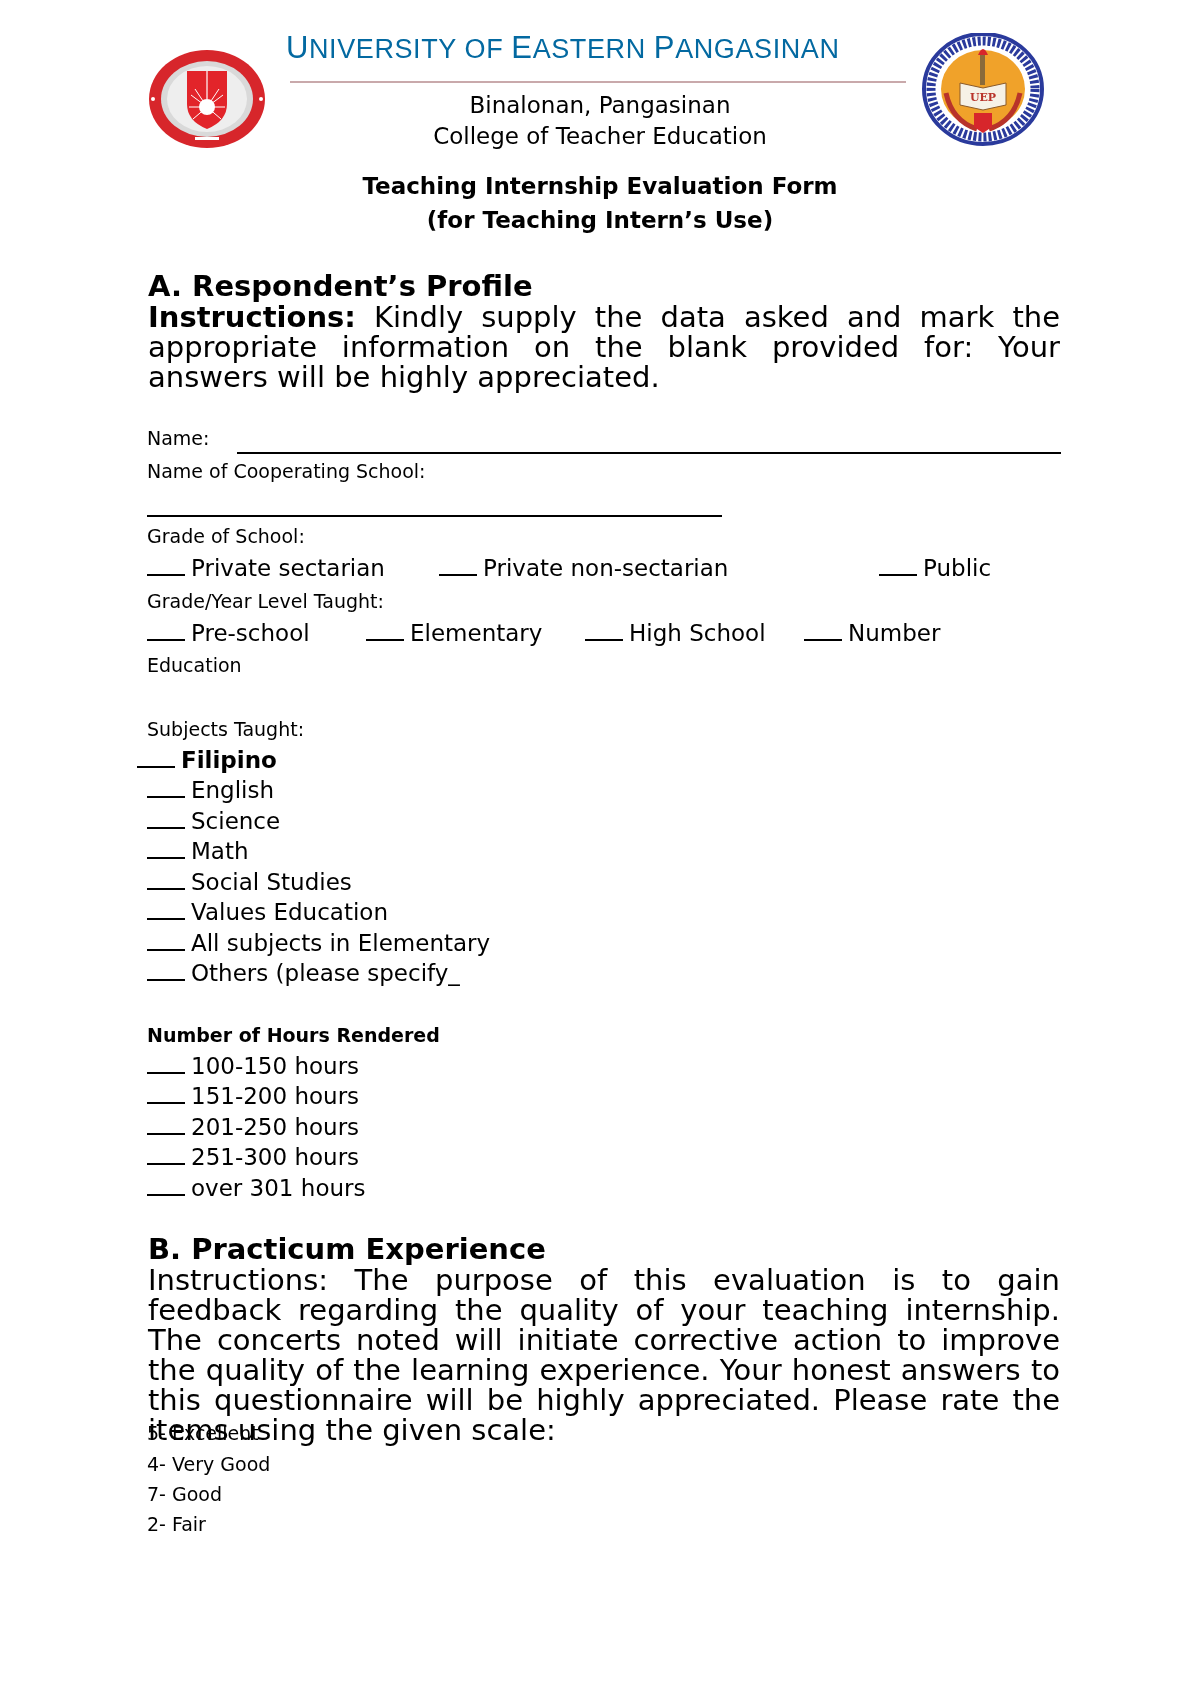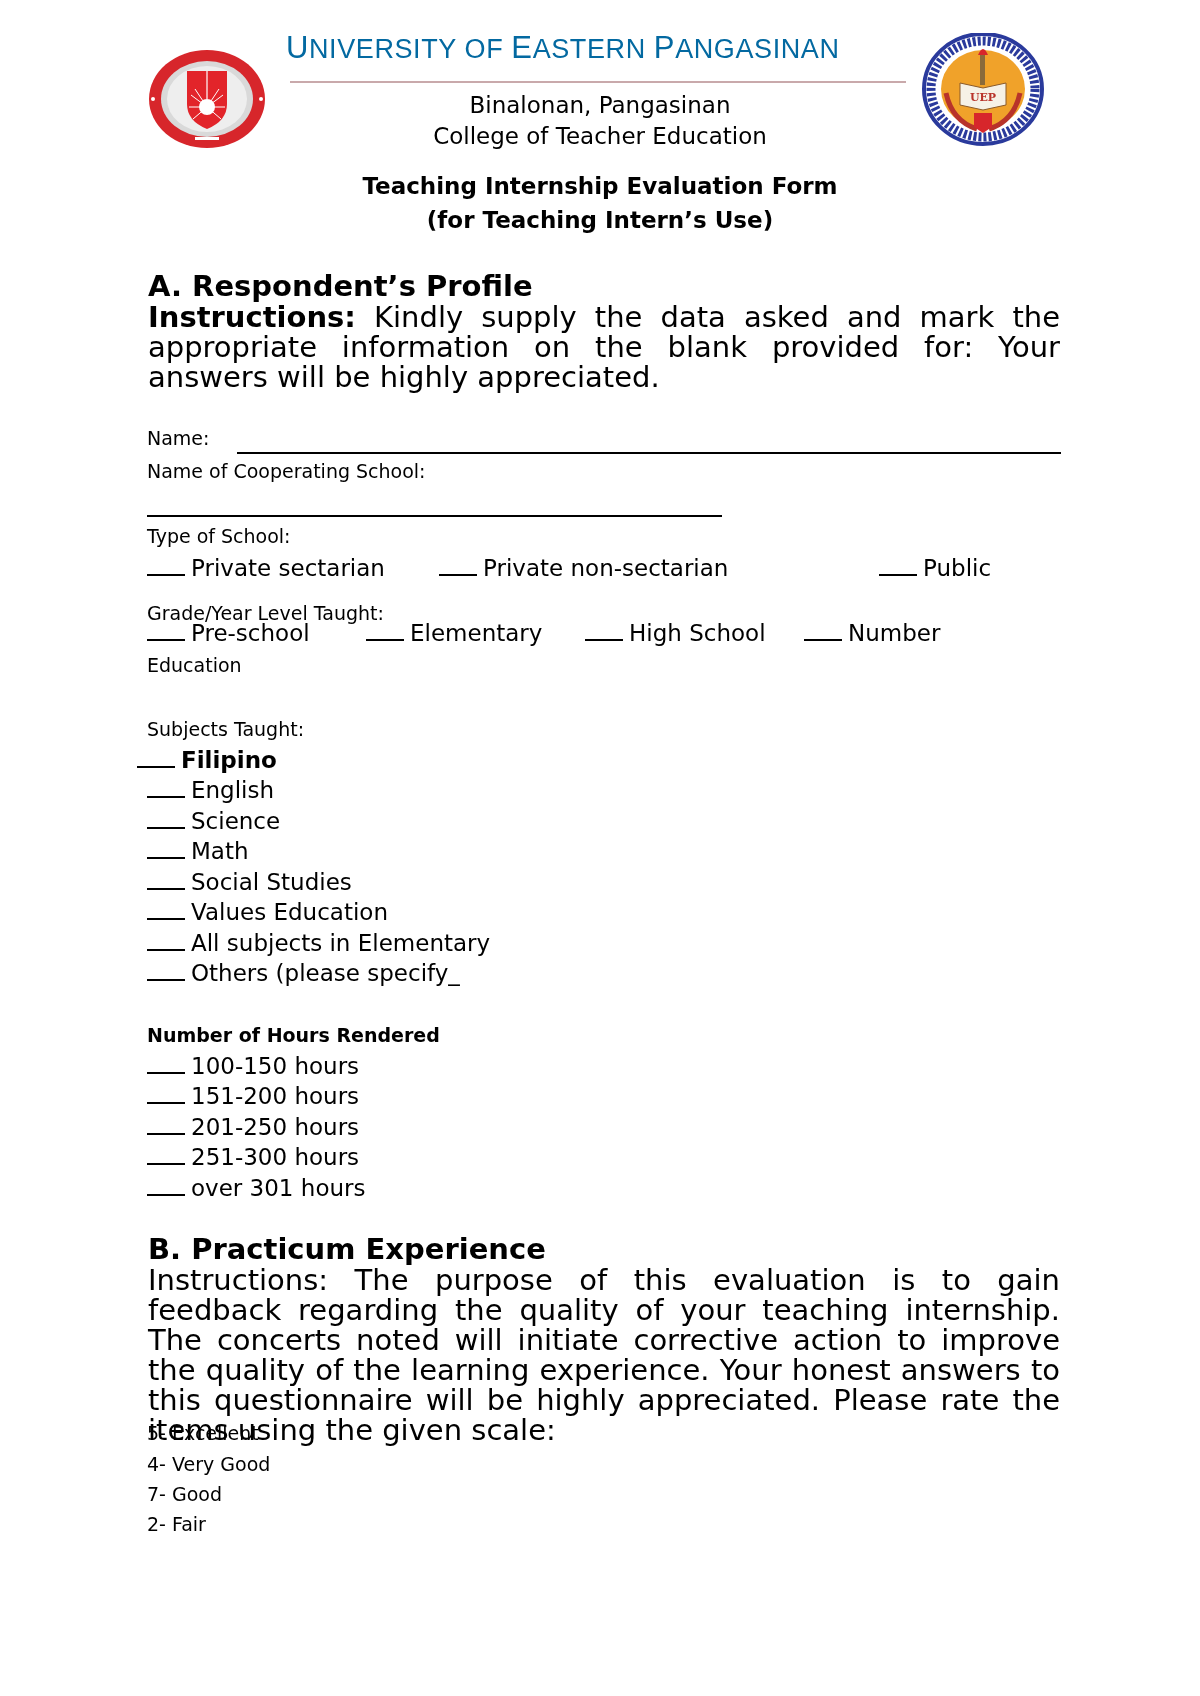--- a/index.html
+++ b/index.html
@@ -82,26 +82,26 @@
 
   <div class="blk bold" style="top:271px;">A. Respondent’s Profile</div>
   <div class="blk just" style="top:302px;"><span class="bold">Instructions:</span><span> Kindly supply the data asked and mark the appropriate information on the blank provided for: Your answers will be highly appreciated.</span></div>
 
   <div class="line" style="top:423px;">Name:</div>
   <div class="uline" style="left:237px; top:452px; width:824px;"></div>
 
   <div class="line" style="top:456px;">Name of Cooperating School:</div>
   <div class="uline" style="left:147px; top:515px; width:575px;"></div>
 
-  <div class="line" style="top:521px;">Type of School:</div>
+  <div class="line" style="top:521px;">Grade of School:</div>
   <div class="opt" style="left:147px; top:553px;"><span class="blank b3"></span><span>Private sectarian</span></div>
   <div class="opt" style="left:439px; top:553px;"><span class="blank b3"></span><span>Private non-sectarian</span></div>
   <div class="opt" style="left:879px; top:553px;"><span class="blank b3"></span><span>Public</span></div>
 
-  <div class="line" style="top:586px;margin-top:12px;">Grade/Year Level Taught:</div>
+  <div class="line" style="top:586px;">Grade/Year Level Taught:</div>
   <div class="opt" style="left:147px; top:618px;"><span class="blank b3"></span><span>Pre-school</span></div>
   <div class="opt" style="left:366px; top:618px;"><span class="blank b3"></span><span>Elementary</span></div>
   <div class="opt" style="left:585px; top:618px;"><span class="blank b3"></span><span>High School</span></div>
   <div class="opt" style="left:804px; top:618px;"><span class="blank b3"></span><span>Number</span></div>
   <div class="line" style="top:650px;">Education</div>
 
   <div class="line" style="top:714px;">Subjects Taught:</div>
   <div class="opt" style="left:137px; top:745px;font-weight:bold;"><span class="blank b3"></span><span>Filipino</span></div>
   <div class="opt" style="left:147px; top:775px;"><span class="blank b3"></span><span>English</span></div>
   <div class="opt" style="left:147px; top:806px;"><span class="blank b3"></span><span>Science</span></div>

